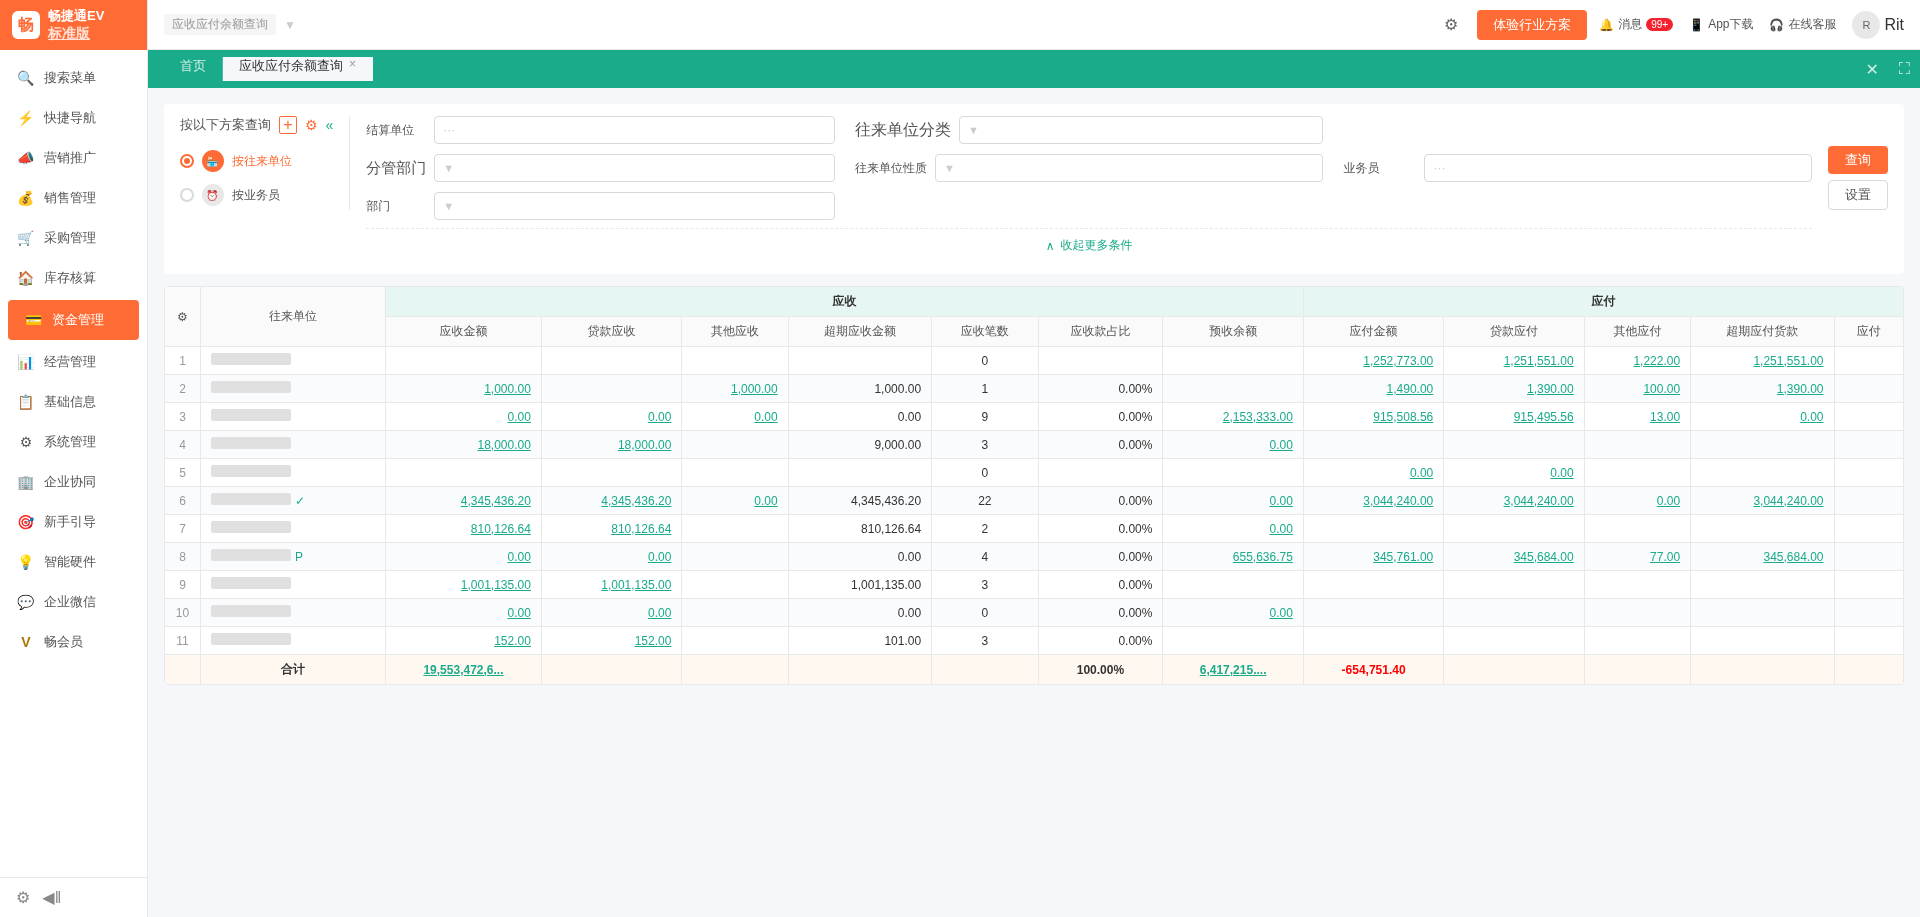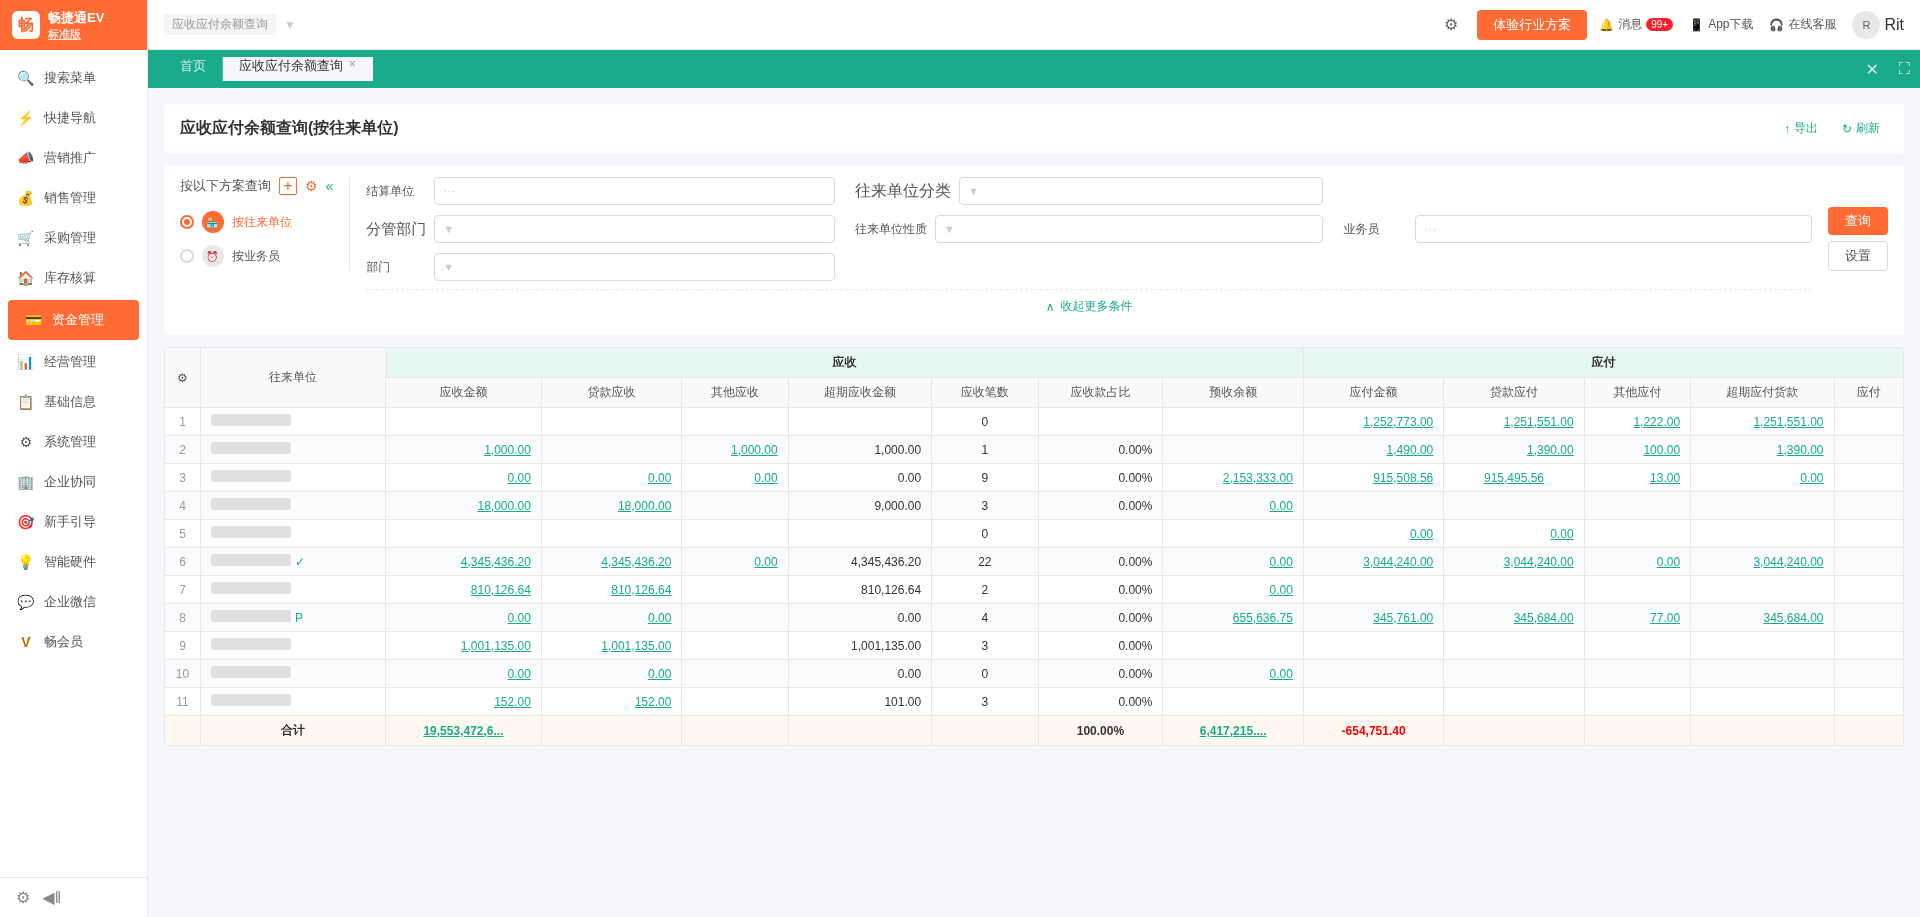--- a/index.html
+++ b/index.html
@@ -12,21 +12,21 @@
       display: flex; flex-direction: column;
     }
     .sidebar-logo {
       height: 50px; background: #ff6b35; display: flex; align-items: center;
       padding: 0 12px; color: #fff; font-size: 14px; font-weight: bold;
     }
     .sidebar-logo-icon { width: 28px; height: 28px; background: #fff; border-radius: 6px; display: flex; align-items: center; justify-content: center; margin-right: 8px; }
     .sidebar-logo-icon span { color: #ff6b35; font-size: 16px; font-weight: bold; }
     .sidebar-logo-text { display: flex; flex-direction: column; }
     .sidebar-logo-text .main { font-size: 13px; }
-    .sidebar-logo-text .sub { font-size: 11px; opacity: 0.8; text-decoration: underline; }
+    .sidebar-logo-text .sub { font-size: 14px; opacity: 0.8; text-decoration: underline; }
     .sidebar-menu { flex: 1; overflow-y: auto; padding: 8px 0; }
     .sidebar-item {
       display: flex; align-items: center; padding: 10px 16px; cursor: pointer;
       color: #555; font-size: 13px; transition: background 0.2s;
     }
     .sidebar-item.active { background: #ff6b35; color: #fff; border-radius: 4px; margin: 2px 8px; }
     .sidebar-item-icon { width: 20px; height: 20px; margin-right: 8px; display: flex; align-items: center; justify-content: center; font-size: 14px; }
     .sidebar-bottom {
       border-top: 1px solid #e8e8e8; padding: 10px 16px; display: flex; align-items: center; gap: 12px;
     }
@@ -241,33 +241,20 @@
       <span class="tab-close">×</span>
     </div>
     <div class="tab-spacer"></div>
     <span class="tab-action-btn">✕</span>
     <span class="tab-action-btn">⛶</span>
   </div>
 
   <div class="content-area">
     <div class="page-container">
 
-      <div class="page-title-bar">
-        <span class="page-title">应收应付余额查询(按往来单位)</span>
-        <div class="page-actions">
-          <div class="action-btn">
-            <span>↑</span>
-            <span>导出</span>
-          </div>
-          <div class="action-btn">
-            <span>↻</span>
-            <span>刷新</span>
-          </div>
-        </div>
-      </div>
 
       <div class="search-panel">
         <div class="search-main">
 
           <div style="display:flex;flex-direction:column;gap:4px;border-right:1px solid #e8e8e8;padding-right:16px;margin-right:16px;min-width:160px;">
             <div style="display:flex;align-items:center;gap:8px;margin-bottom:8px;">
               <span style="color:#555;font-size:13px;">按以下方案查询</span>
               <span style="color:#ff6b35;cursor:pointer;font-size:16px;border:1px solid #ff6b35;width:18px;height:18px;display:flex;align-items:center;justify-content:center;border-radius:2px;">+</span>
               <span style="color:#ff6b35;cursor:pointer;font-size:14px;">⚙</span>
               <span style="color:#1aab8a;cursor:pointer;font-size:14px;">«</span>
@@ -310,21 +297,21 @@
                 <div style="flex:1;border:1px solid #d9d9d9;border-radius:4px;padding:4px 8px;height:28px;display:flex;align-items:center;justify-content:space-between;cursor:pointer;background:#fff;">
                   <span style="color:#ccc;font-size:11px;">▼</span>
                 </div>
               </div>
               <div style="display:flex;align-items:center;gap:8px;">
                 <label style="min-width:72px;color:#555;font-size:12px;">往来单位性质</label>
                 <div style="flex:1;border:1px solid #d9d9d9;border-radius:4px;padding:4px 8px;height:28px;display:flex;align-items:center;justify-content:space-between;cursor:pointer;background:#fff;">
                   <span style="color:#ccc;font-size:11px;">▼</span>
                 </div>
               </div>
-              <div style="display:flex;align-items:center;gap:0;">
+              <div style="display:flex;align-items:center;gap:9px;">
                 <label style="min-width:72px;color:#555;font-size:12px;">业务员</label>
                 <div style="flex:1;border:1px solid #d9d9d9;border-radius:4px;padding:4px 8px;height:28px;display:flex;align-items:center;justify-content:space-between;cursor:pointer;background:#fff;">
                   <span style="color:#ccc;">···</span>
                 </div>
               </div>
             </div>
 
             <div style="display:grid;grid-template-columns:1fr 1fr 1fr;gap:10px 20px;margin-bottom:8px;">
               <div style="display:flex;align-items:center;gap:8px;">
                 <label style="min-width:60px;color:#555;font-size:12px;">部门</label>
@@ -412,21 +399,21 @@
                   <td style="text-align: center; color: rgb(153, 153, 153);">3</td>
                   <td style="text-align: left;"><span style="display:inline-block;width:80px;height:12px;background:#e0e0e0;border-radius:2px;"></span></td>
                   <td class="link-cell col-number" style="text-align: right;">0.00</td>
                   <td class="link-cell col-number" style="text-align: right;">0.00</td>
                   <td class="link-cell col-number" style="text-align: right;">0.00</td>
                   <td style="text-align: right;">0.00</td>
                   <td style="text-align: center;">9</td>
                   <td style="text-align: right;">0.00%</td>
                   <td class="link-cell col-number" style="text-align: right;">2,153,333.00</td>
                   <td class="link-cell col-number" style="text-align: right;">915,508.56</td>
-                  <td class="link-cell col-number" style=" text-decoration: underline;">915,495.56</td>
+                  <td class="link-cell col-number" style="text-align: right; text-decoration: underline;">915,495.56</td>
                   <td class="link-cell col-number" style="text-align: right;">13.00</td>
                   <td class="link-cell col-number" style="text-align: right;">0.00</td>
                   <td style="text-align: right;"></td>
                 </tr>
                 <tr>
                   <td style="text-align: center; color: rgb(153, 153, 153);">4</td>
                   <td style="text-align: left;"><span style="display:inline-block;width:80px;height:12px;background:#e0e0e0;border-radius:2px;"></span></td>
                   <td class="link-cell col-number" style="text-align: right;">18,000.00</td>
                   <td class="link-cell col-number" style="text-align: right;">18,000.00</td>
                   <td style="text-align: right;"></td>

